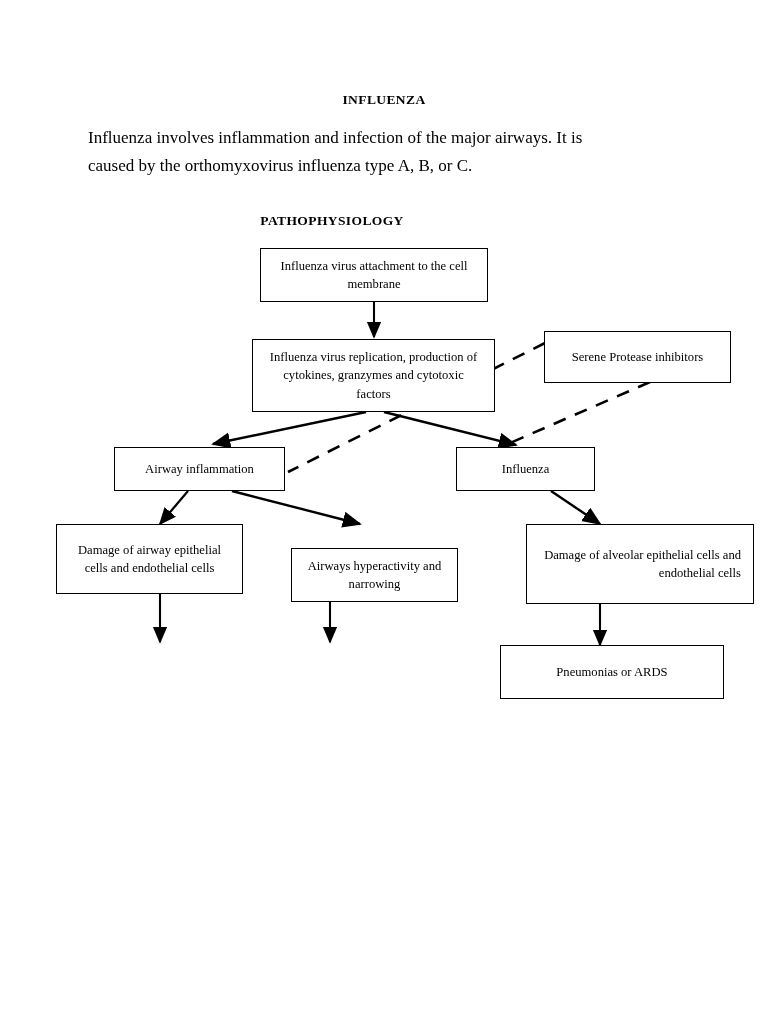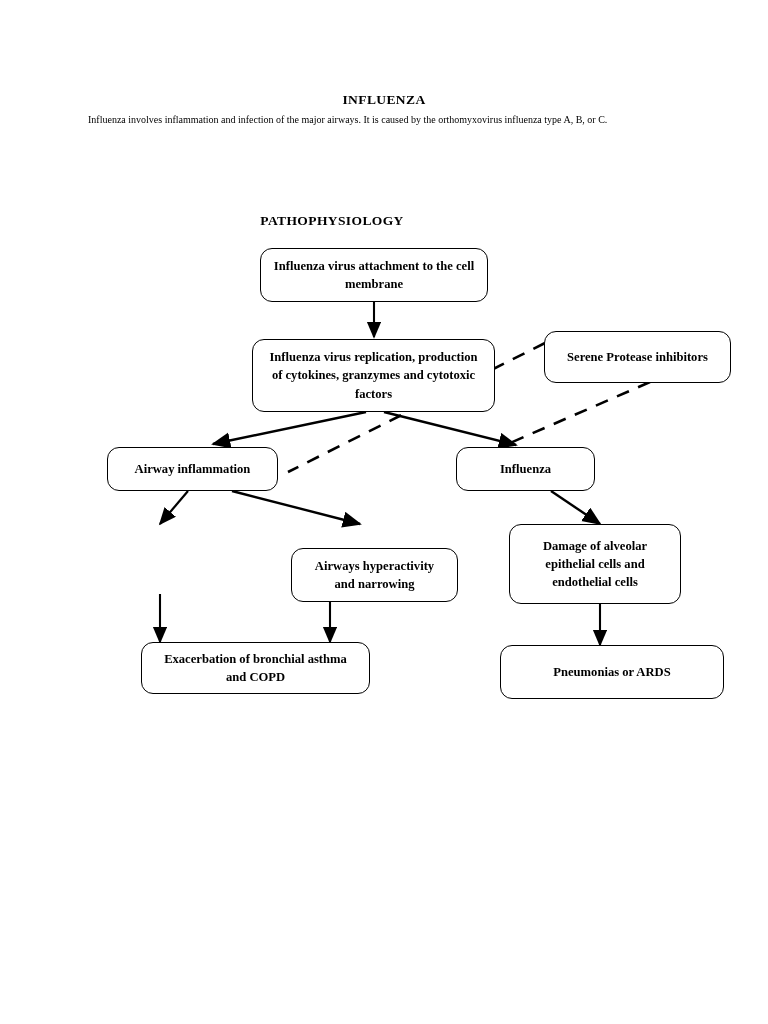--- a/index.html
+++ b/index.html
@@ -26,23 +26,23 @@
     top: 92px;
     width: 768px;
     text-align: center;
     font-size: 13.5px;
     font-weight: bold;
     letter-spacing: 0.4px;
   }
   .intro {
     position: absolute;
     left: 88px;
-    top: 112px;
+    top: 124px;
     width: 530px;
-    font-size: 10px;
+    font-size: 17px;
     line-height: 1.62;
     text-align: left;
   }
   .section-title {
     position: absolute;
     left: 0;
     top: 213px;
     width: 664px;
     text-align: center;
     font-size: 13.5px;
@@ -61,31 +61,30 @@
     left: 0;
     top: 0;
     width: 768px;
     height: 1024px;
     overflow: visible;
   }
   .node {
     position: absolute;
     box-sizing: border-box;
     border: 1px solid #000000;
-    border-radius: 12px;
+    border-radius: 0;
     background: #ffffff;
     display: flex;
     align-items: center;
     justify-content: center;
     text-align: center;
     font-size: 12.6px;
     line-height: 1.45;
     padding: 2px 12px;
     z-index: 2;
-    font-weight: bold;
   }
 </style>
 </head>
 <body>
 
 <div id="page">
 
   <div class="doc-title">INFLUENZA</div>
 
   <div class="intro">Influenza involves inflammation and infection of the major airways. It is caused by the orthomyxovirus influenza type A, B, or C.</div>
@@ -123,27 +122,27 @@
 
       <line x1="600" y1="604" x2="600" y2="645" stroke="#000000" stroke-width="2.1" marker-end="url(#ah)"></line>
     </svg>
 
     <div class="node" style="left:260px; top:248px; width:228px; height:54px;">Influenza virus attachment to the cell membrane</div>
 
     <div class="node" style="left:252px; top:339px; width:243px; height:73px;">Influenza virus replication, production of cytokines, granzymes and cytotoxic factors</div>
 
     <div class="node" style="left:544px; top:331px; width:187px; height:52px;">Serene Protease inhibitors</div>
 
-    <div class="node" style="left:107px; top:447px; width:171px; height:44px;">Airway inflammation</div>
+    <div class="node" style="left:114px; top:447px; width:171px; height:44px;">Airway inflammation</div>
 
     <div class="node" style="left:456px; top:447px; width:139px; height:44px;">Influenza</div>
 
+    <div class="node" style="left:56px; top:524px; width:187px; height:70px;">Damage of airway epithelial cells and endothelial cells</div>
 
     <div class="node" style="left:291px; top:548px; width:167px; height:54px;">Airways hyperactivity and narrowing</div>
 
-    <div class="node" style="left:509px; top:524px; width:172px; height:80px;">Damage of alveolar epithelial cells and endothelial cells</div>
+    <div class="node" style="left:526px; top:524px; width:228px; height:80px;text-align:right;">Damage of alveolar epithelial cells and endothelial cells</div>
 
-    <div class="node" style="left:141px; top:642px; width:229px; height:52px;">Exacerbation of bronchial asthma and COPD</div>
 
     <div class="node" style="left:500px; top:645px; width:224px; height:54px;">Pneumonias or ARDS</div>
 
   </div>
 </div>
 
 </body></html>

